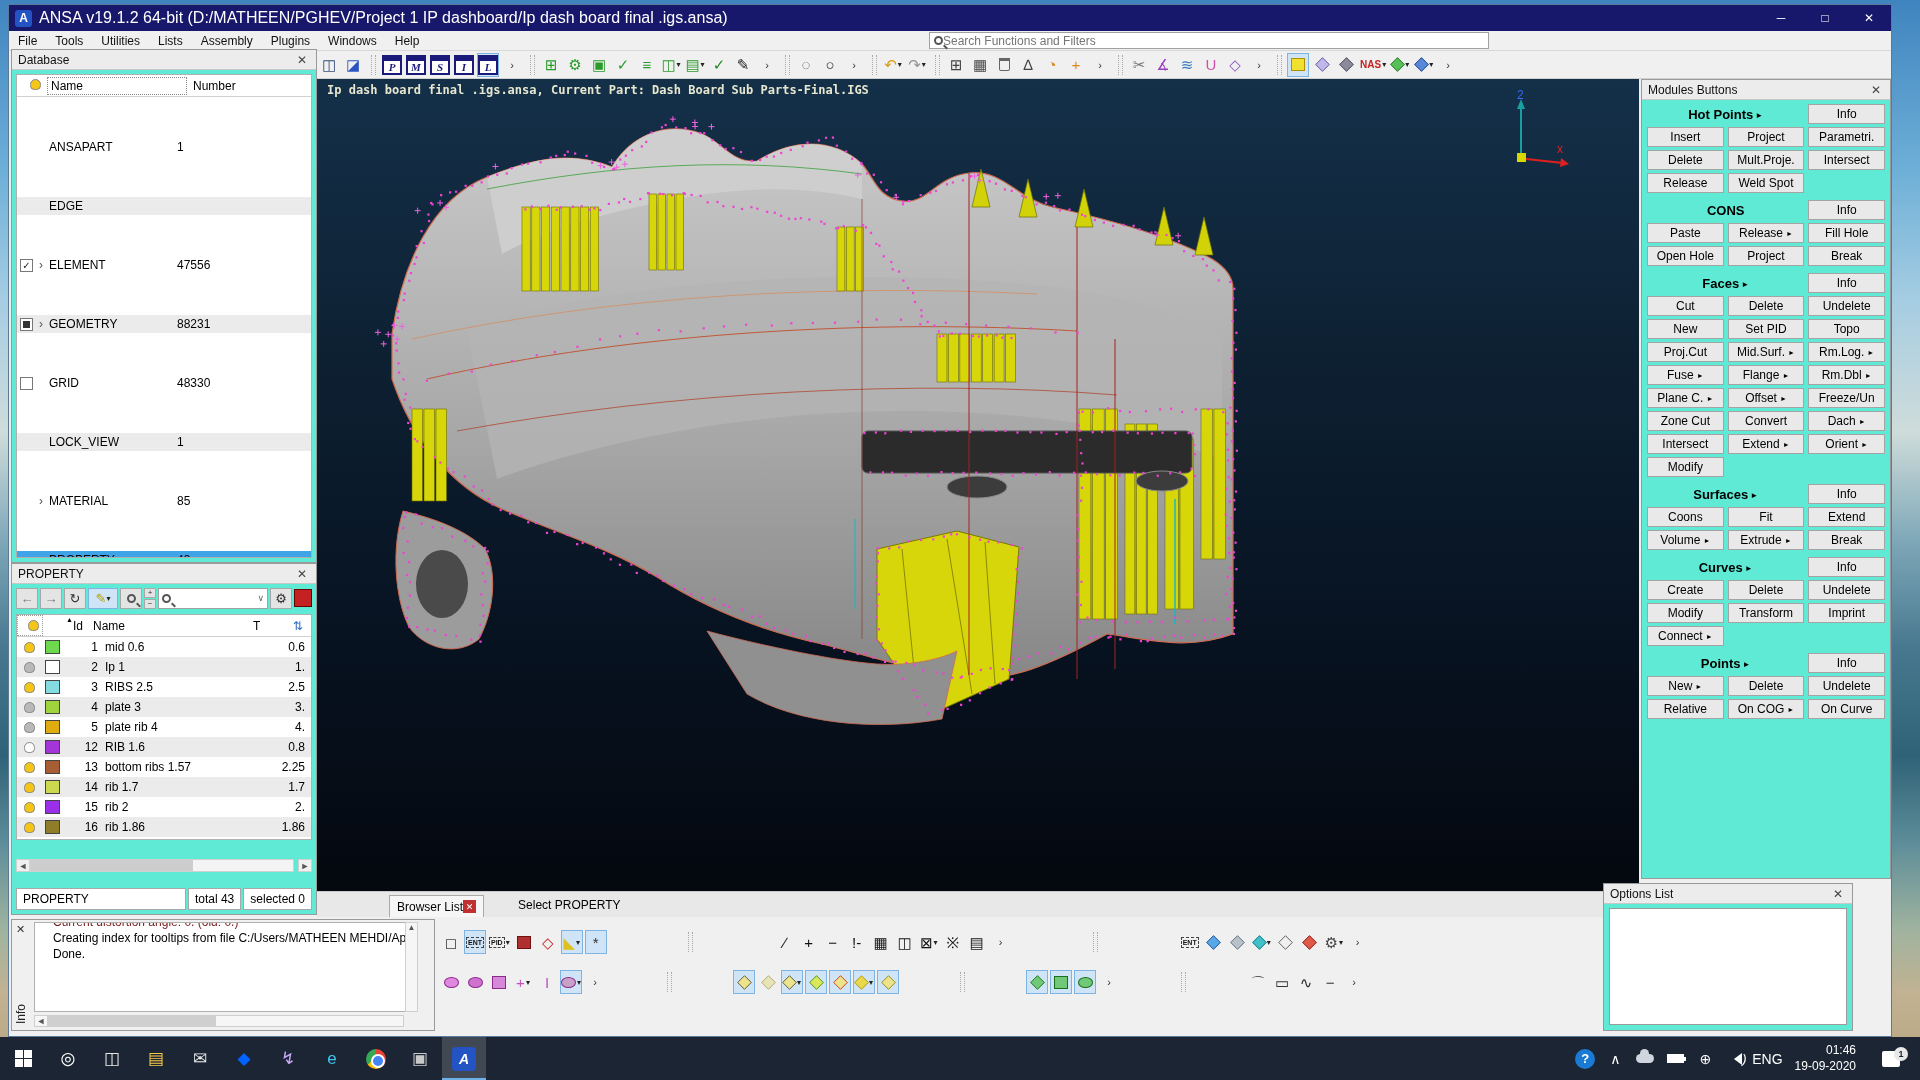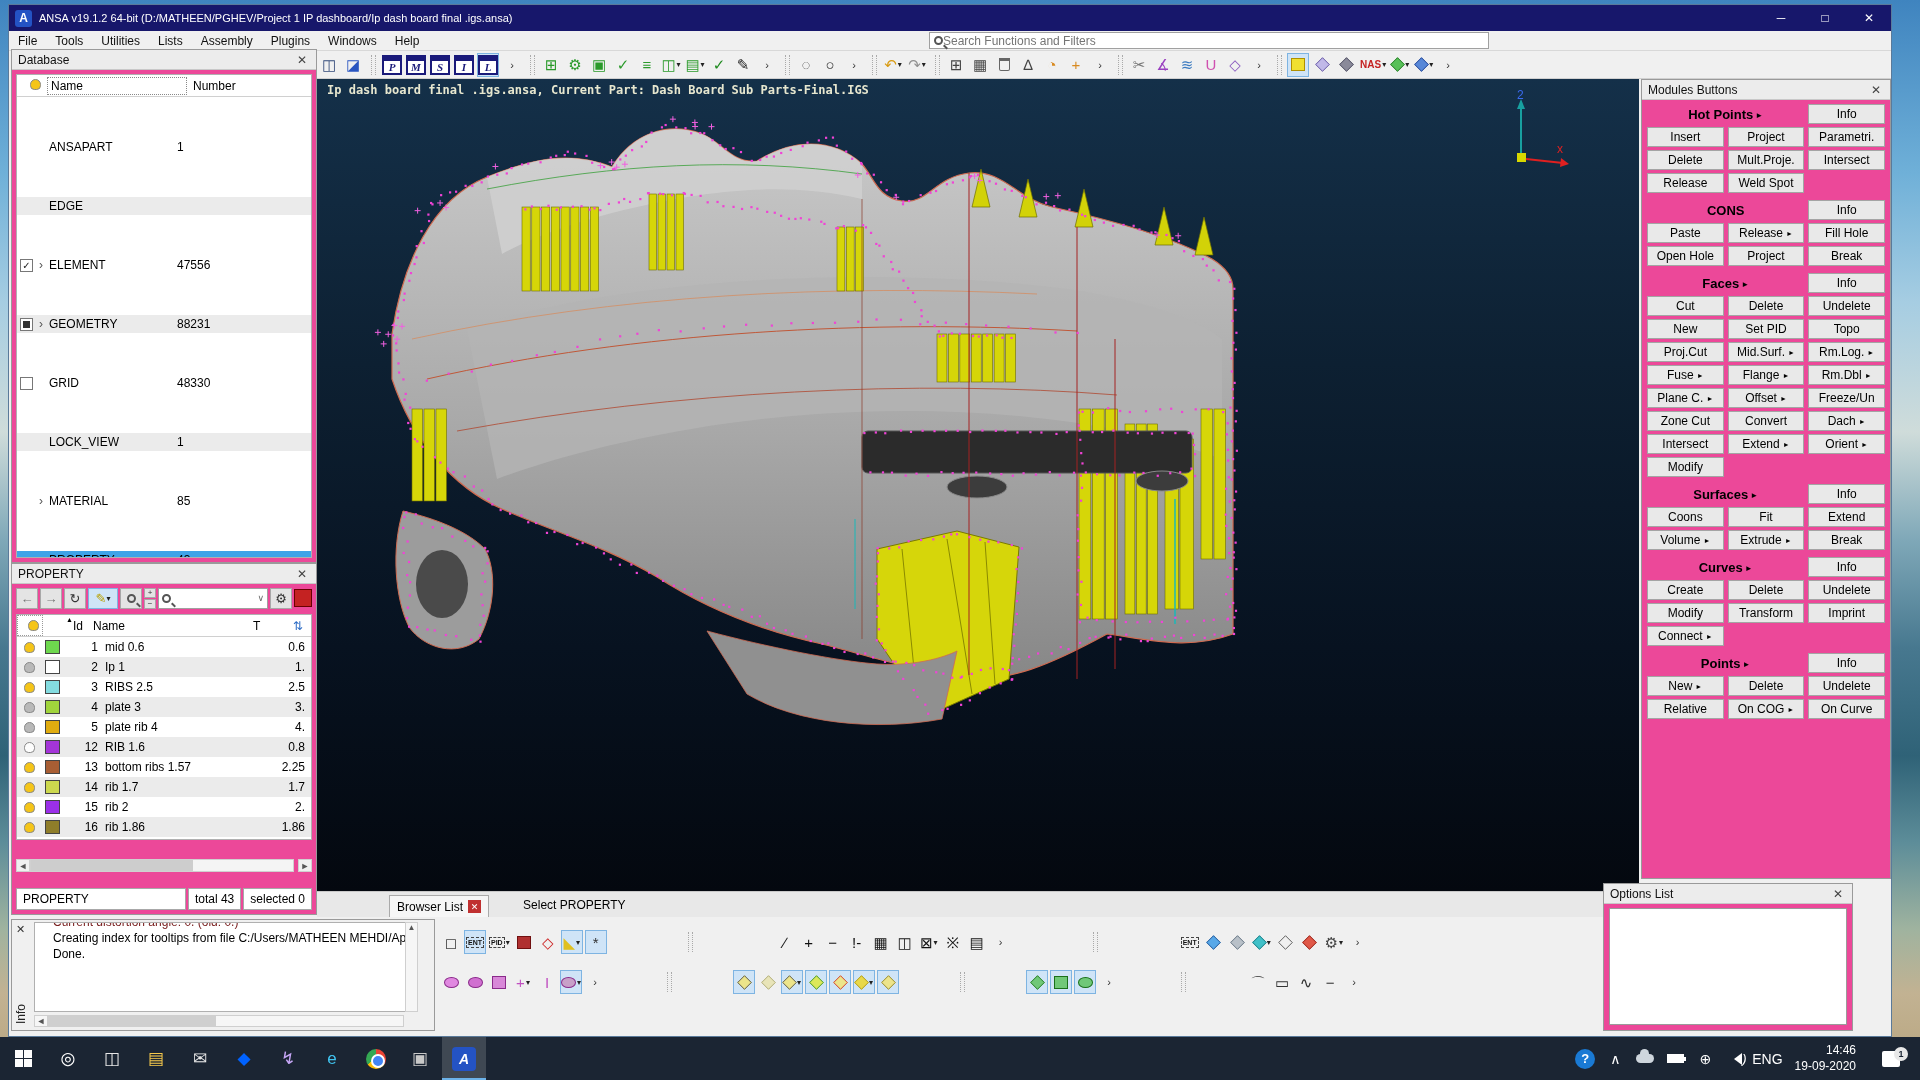--- a/index.html
+++ b/index.html
@@ -8,21 +8,21 @@
   .desktop { position:relative; width:1920px; height:1080px;
     background:linear-gradient(180deg,#3f84bf 0%,#6fb0d8 16%,#a6cde2 28%,#cfdcda 40%,#7fa8b8 50%,#47788f 60%,#2f6277 70%,#5d8d99 78%,#9fb39f 86%,#c2b292 92%,#b7a47e 100%); }
 
   
   .app { position:absolute; left:8px; top:4px; width:1884px; height:1033px;
     background:#f0f0f0; border:1px solid #5a7a9a; }
   .titlebar { position:absolute; left:0; top:0; width:100%; height:26px;
     background:#17176b; color:#fff; display:flex; align-items:center; padding-left:6px; }
   .app-logo { width:17px; height:17px; background:#2453c4; border-radius:3px; color:#fff;
     font-weight:bold; font-size:12px; display:flex; align-items:center; justify-content:center; margin-right:7px; }
-  .title-text { font-size:11px; flex:1; }
+  .title-text { font-size:16px; flex:1; }
   .winbtns { display:flex; height:100%; }
   .winbtn { width:44px; height:100%; display:flex; align-items:center; justify-content:center;
     color:#fff; font-size:12px; }
 
   .menubar { position:absolute; left:0; top:26px; width:100%; height:20px;
     background:#f0f0f0; display:flex; align-items:center; border-bottom:1px solid #d8d8d8; }
   .menu-item { padding:2px 9px; color:#111; }
   .fn-search { position:absolute; left:920px; top:1px; width:560px; height:17px; background:#fff;
     border:1px solid #a0a0a0; display:flex; align-items:center; padding:0 4px; }
   .fn-search input { border:none; outline:none; flex:1; font-size:12px; color:#777;
@@ -46,21 +46,21 @@
   .magicon { width:9px; height:9px; border:2px solid #555; border-radius:50%; position:relative; display:inline-block; }
   .magicon::after { content:""; position:absolute; width:5px; height:2px; background:#555;
     transform:rotate(45deg); left:7px; top:8px; }
   .letter-ic { width:20px; height:20px; background:#fff; border:2px solid #1a1a7a; border-top:6px solid #1a1a7a;
     color:#1a1a7a; font-weight:bold; font-size:11px; font-family:"Liberation Serif",serif;
     display:flex; align-items:center; justify-content:center; }
   .nas { color:#c42222; font-weight:bold; font-size:10px; font-style:normal; }
   .chevg { font-style:normal; font-size:11px; color:#333; }
 
   
-  .panel { position:absolute; background:#ec4899; border:1px solid #9a9a9a; }
+  .panel { position:absolute; background:#5eead4; border:1px solid #9a9a9a; }
   .panel-title { height:20px; background:#ececec; border-bottom:1px solid #c8c8c8;
     display:flex; align-items:center; padding:0 6px; color:#111; }
   .panel-title .x { margin-left:auto; color:#444; font-size:12px; width:16px; text-align:center; }
   .db-panel { left:2px; top:44px; width:306px; height:514px; }
   .db-table { position:absolute; left:4px; top:24px; right:4px; bottom:4px; background:#fff; border:1px solid #b0b0b0; overflow:hidden; }
   .db-head { display:flex; height:22px; border-bottom:1px solid #d0d0d0; align-items:center; background:#fff; }
   .db-head .hbulb { width:30px; text-align:center; }
   .db-head .hname { width:140px; border:1px dotted #888; padding:1px 3px; position:relative; }
   .db-head .hname .sort { position:absolute; left:45%; top:-9px; font-size:7px; color:#222; }
   .db-head .hnum { padding-left:6px; }
@@ -120,21 +120,21 @@
   .viewport { position:absolute; left:308px; top:74px; width:1322px; height:812px;
     background:linear-gradient(180deg,#143049 0%,#0d2032 35%,#071220 70%,#04080f 100%); overflow:hidden; }
   .vp-header { position:absolute; left:10px; top:4px; color:#e7e7cf;
     font-family:"DejaVu Sans Mono",monospace; font-size:12px; font-weight:bold; }
   .triad { position:absolute; right:68px; top:8px; }
 
   
   .tabsrow { position:absolute; left:308px; top:886px; width:1322px; height:26px; background:#e8e8e8;
     display:flex; align-items:center; border-top:1px solid #c8c8c8; }
   .btab { margin-left:72px; background:#f6f6f6; border:1px solid #aaa; border-bottom:none;
-    height:22px; align-self:flex-end; display:flex; align-items:center; padding:0 7px; gap:5px; }
+    height:22px; align-self:flex-end; display:flex; align-items:center; padding:0 7px; }
   .btab .tx { width:13px; height:13px; background:#c03030; color:#fff; font-size:9px;
     display:flex; align-items:center; justify-content:center; }
   .modelabel { margin-left:34px; color:#000; }
   .console { position:absolute; left:2px; top:914px; width:424px; height:112px;
     background:#f0f0f0; border:1px solid #9a9a9a; }
   .console .cx { position:absolute; left:4px; top:3px; font-size:11px; color:#333; }
   .console .side { position:absolute; left:2px; bottom:6px; writing-mode:vertical-rl;
     transform:rotate(180deg); color:#222; font-size:12px; }
   .con-body { position:absolute; left:22px; top:2px; right:16px; bottom:18px; background:#fff;
     border:1px solid #b0b0b0; overflow:hidden; font-family:"Liberation Sans",sans-serif;padding-left:14px; }
@@ -1609,21 +1609,21 @@
         </span>
       <span class="trayic">
           <i class="batt"></i>
         </span>
       <span class="trayic">⊕</span>
       <span class="trayic">
           <i class="volic"></i>
         </span>
       <span class="trayic">ENG</span>
       <span class="clock">
-        <div>14:46</div>
+        <div>01:46</div>
         <div>19-09-2020</div>
       </span>
       <span class="notif">
         <span class="bub"></span>
         <span class="badge">1</span>
       </span>
     </span>
   </div>
 
 </div>

